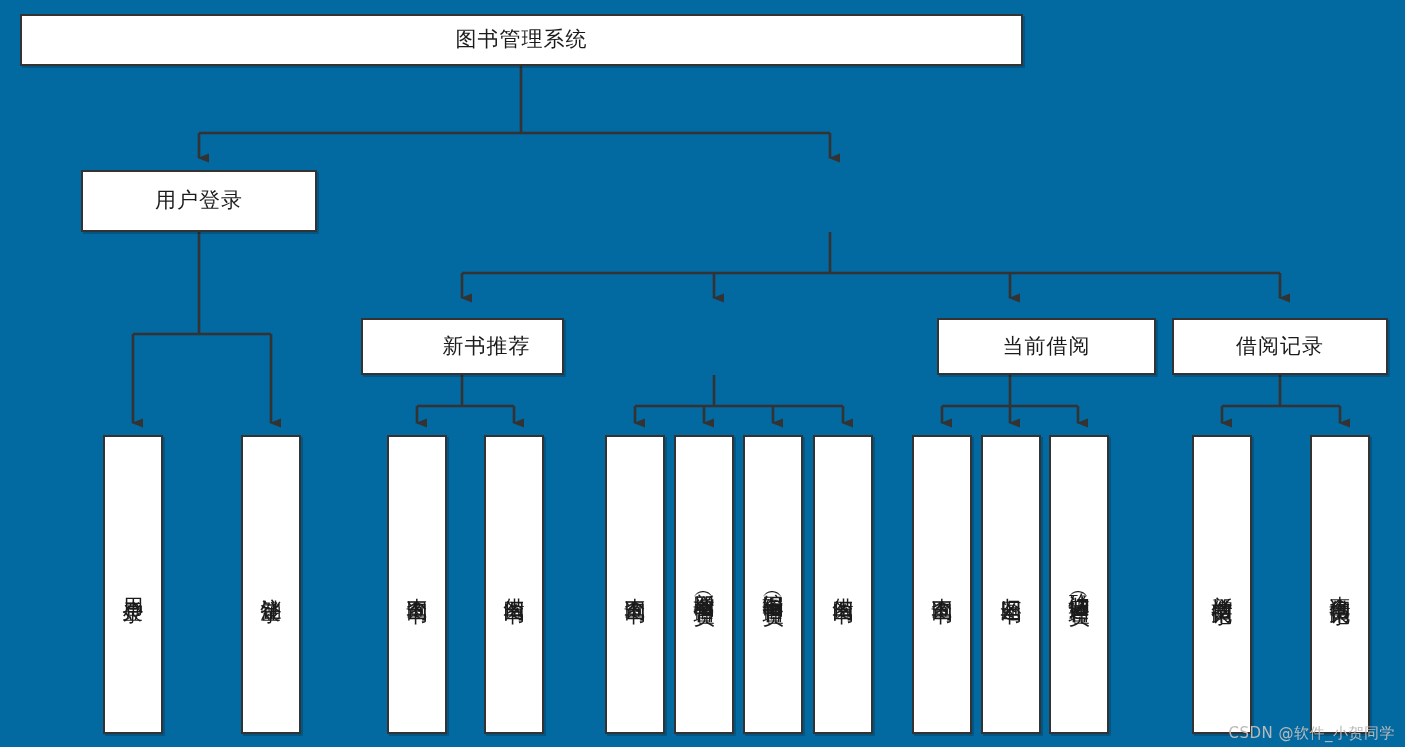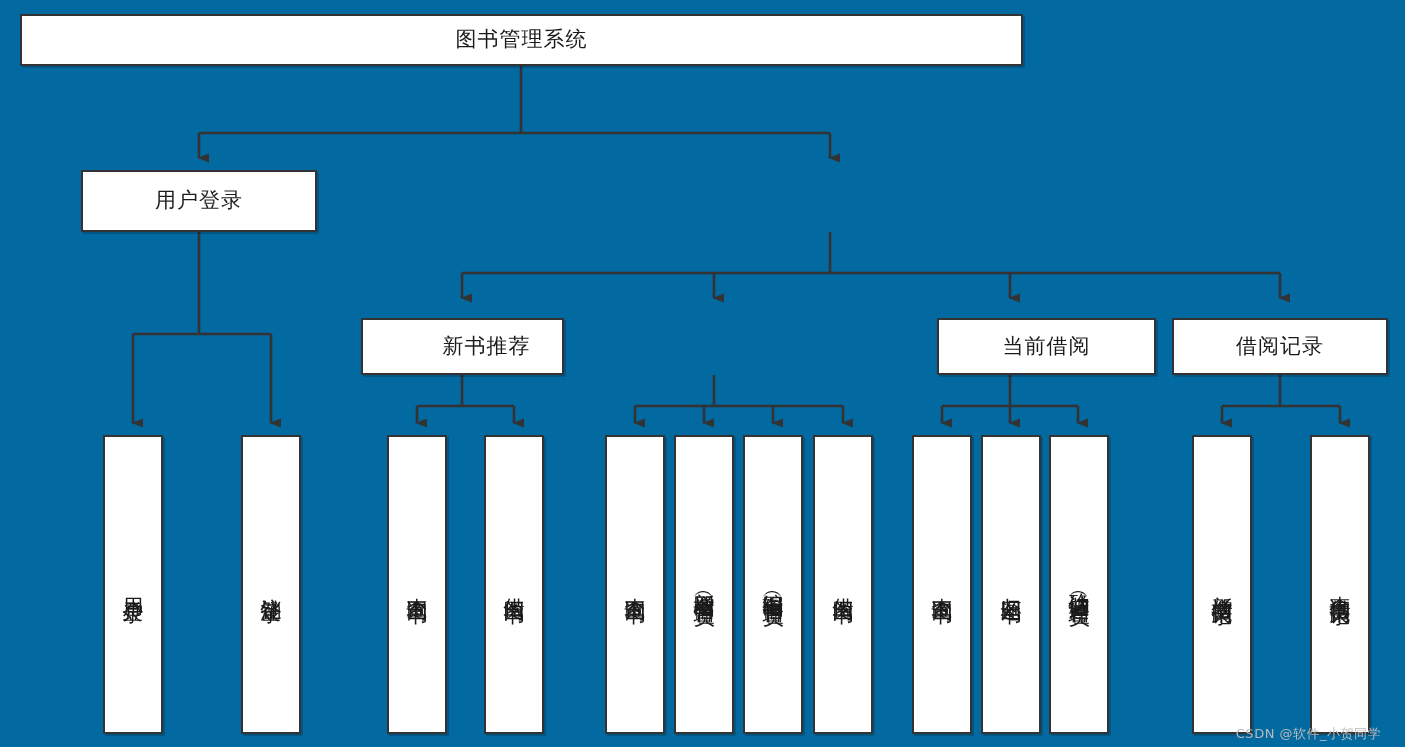--- a/index.html
+++ b/index.html
@@ -52,23 +52,23 @@
     padding: 4px 0;
     text-align: center;
   }
   .node-box.vertical > span {
     writing-mode: vertical-rl;
     text-orientation: upright;
     display: block;
   }
   .watermark {
     position: absolute;
-    right: 24px;
+    right: 10px;
     bottom: 4px;
-    font-size: 13px;
+    font-size: 15px;
     color: #b9b9b9;
     letter-spacing: 0.5px;
     white-space: nowrap;
     pointer-events: none;
   }
 </style>
 </head>
 <body>
 
 <div id="diagram-root">

